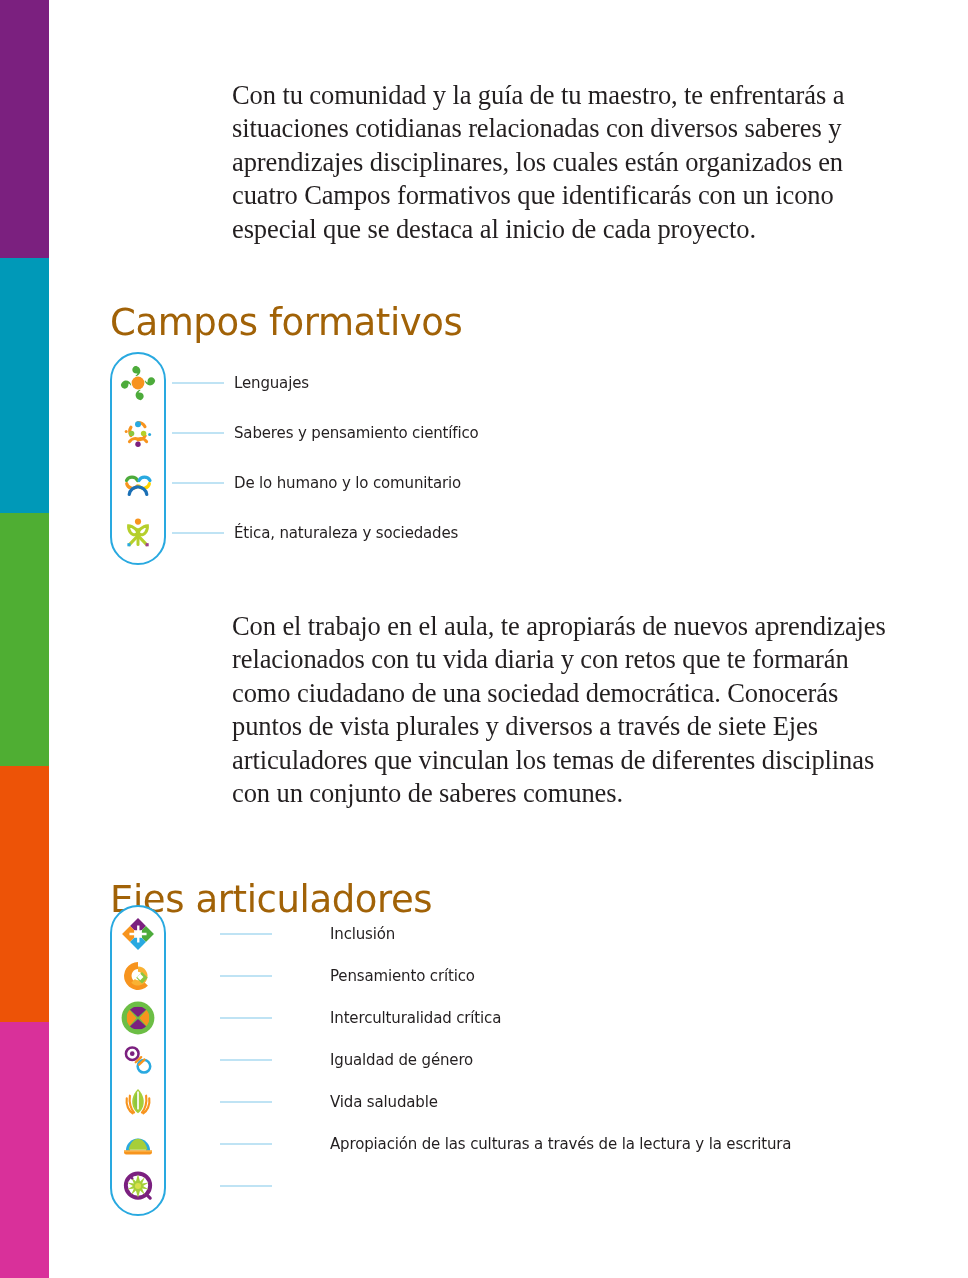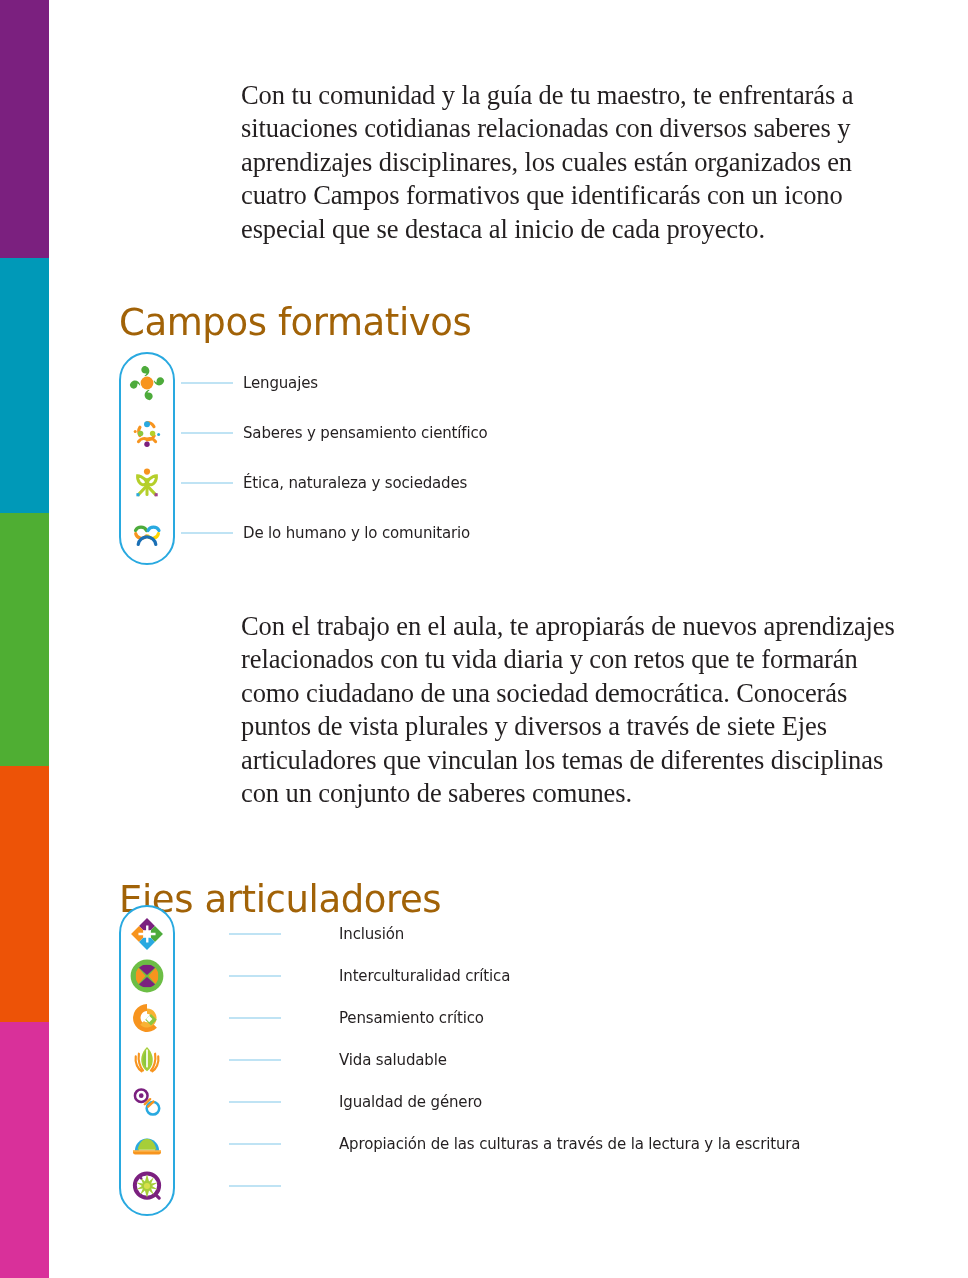--- a/index.html
+++ b/index.html
@@ -25,21 +25,21 @@
     height: 1278px;
   }
   #color-rail .band {
     width: 100%;
     display: block;
   }
 
   
   #content {
     position: absolute;
-    left: 49px;
+    left: 40px;
     top: 0;
     width: 919px;
     height: 1204px;
   }
 
   .para {
     position: absolute;
     left: 192px;
     width: 665px;
     font-family: "Liberation Serif", serif;
@@ -184,52 +184,52 @@
             <circle cx="31.6" cy="21.4" r="1.5" fill="#29a9e0"></circle>
           </svg>
         </span>
         <span class="leader"></span>
         <span class="row-label">Saberes y pensamiento científico</span>
       </div>
 
       <div class="icon-row">
         <span class="icon-slot">
           <svg width="40" height="40" viewBox="0 0 40 40">
+            <g fill="none" stroke-width="3.2" stroke-linecap="round">
+              <path d="M8.5 17.5a6.2 6.2 0 0 1 11 0" stroke="#4dab3b"></path>
+              <path d="M21 17.5a6.2 6.2 0 0 1 11 0" stroke="#29a9e0"></path>
+              <path d="M8.7 20.6a6 6 0 0 0 10.6 2.4" stroke="#f7941e"></path>
+              <path d="M31.4 20.6a6 6 0 0 1-10.6 2.4" stroke="#ffd400"></path>
+              <path d="M11.2 31.4a8.9 8.9 0 0 1 17.6 0" stroke="#1a6fb5"></path>
+            </g>
+          </svg>
+        </span>
+        <span class="leader"></span>
+        <span class="row-label">De lo humano y lo comunitario</span>
+      </div>
+
+      <div class="icon-row">
+        <span class="icon-slot">
+          <svg width="40" height="40" viewBox="0 0 40 40">
             <circle cx="20" cy="8.6" r="3.1" fill="#f7941e"></circle>
             <g fill="none" stroke="#b5cf2b" stroke-width="3" stroke-linecap="round">
               <path d="M20 31.5V16.5"></path>
               <path d="M20 19.2c-3.4-6.4-9.4-6.4-9.4-6.4s-.6 6.8 4.6 8.8c3 1.1 4.8-2.4 4.8-2.4z"></path>
               <path d="M20 19.2c3.4-6.4 9.4-6.4 9.4-6.4s.6 6.8-4.6 8.8c-3 1.1-4.8-2.4-4.8-2.4z"></path>
               <path d="M20 22.6l-8.6 9"></path>
               <path d="M20 22.6l8.6 9"></path>
             </g>
             <rect x="9.4" y="30.2" width="3.1" height="3.1" fill="#29a9e0"></rect>
             <rect x="27.6" y="30.2" width="3.1" height="3.1" fill="#a0418f"></rect>
           </svg>
         </span>
         <span class="leader"></span>
         <span class="row-label">Ética, naturaleza y sociedades</span>
       </div>
 
-      <div class="icon-row">
-        <span class="icon-slot">
-          <svg width="40" height="40" viewBox="0 0 40 40">
-            <g fill="none" stroke-width="3.2" stroke-linecap="round">
-              <path d="M8.5 17.5a6.2 6.2 0 0 1 11 0" stroke="#4dab3b"></path>
-              <path d="M21 17.5a6.2 6.2 0 0 1 11 0" stroke="#29a9e0"></path>
-              <path d="M8.7 20.6a6 6 0 0 0 10.6 2.4" stroke="#f7941e"></path>
-              <path d="M31.4 20.6a6 6 0 0 1-10.6 2.4" stroke="#ffd400"></path>
-              <path d="M11.2 31.4a8.9 8.9 0 0 1 17.6 0" stroke="#1a6fb5"></path>
-            </g>
-          </svg>
-        </span>
-        <span class="leader"></span>
-        <span class="row-label">De lo humano y lo comunitario</span>
-      </div>
-
     </div>
   </div>
 
   <p id="middle-paragraph" class="para">Con el trabajo en el aula, te apropiarás de nuevos aprendizajes relacionados con tu vida diaria y con retos que te formarán como ciudadano de una sociedad democrática. Conocerás puntos de vista plurales y diversos a través de siete Ejes articuladores que vinculan los temas de diferentes disciplinas con un conjunto de saberes comunes.</p>
 
   <h2 id="heading-ejes" class="section-heading">Ejes articuladores</h2>
 
   <div id="group-ejes" class="icon-group">
     <div class="capsule"></div>
     <div class="rows">
@@ -246,20 +246,33 @@
             <g fill="#ffffff">
               <path d="M19 10.5h2.6v5.2h3.1L20.3 21l-4.4-5.3h3.1z"></path>
               <path d="M19 29.5h2.6v-5.2h3.1L20.3 19l-4.4 5.3h3.1z"></path>
               <path d="M10.5 18.7v2.6h5.2v3.1L21 20l-5.3-4.4v3.1z"></path>
               <path d="M29.5 18.7v2.6h-5.2v3.1L19 20l5.3-4.4v3.1z"></path>
             </g>
           </svg>
         </span>
         <span class="leader"></span>
         <span class="row-label">Inclusión</span>
+      </div>
+
+      <div class="icon-row">
+        <span class="icon-slot">
+          <svg width="36" height="36" viewBox="0 0 40 40">
+            <path d="M20 4.5a15.5 15.5 0 1 0 11 26.4l-5.8-5.8A7.4 7.4 0 1 1 20 12.2z" fill="#f7941e"></path>
+            <path d="M20 9.4a10.6 10.6 0 1 1-7.5 18.1l4.1-4.1a4.8 4.8 0 1 0 3.4-8.2z" fill="#f9b233"></path>
+            <rect x="20" y="13.7" width="9" height="9" fill="#8cc63f" transform="rotate(45 20 20)"></rect>
+            <rect x="20" y="16.5" width="5" height="5" fill="#ffffff" transform="rotate(45 20 20)"></rect>
+          </svg>
+        </span>
+        <span class="leader"></span>
+        <span class="row-label">Pensamiento crítico</span>
       </div>
 
       <div class="icon-row">
         <span class="icon-slot">
           <svg width="36" height="36" viewBox="0 0 40 40">
             <circle cx="20" cy="20" r="15.5" fill="#6cbe45"></circle>
             <g>
               <polygon points="7.5,7.5 32.5,7.5 20,19" fill="#7b207f"></polygon>
               <polygon points="7.5,32.5 32.5,32.5 20,21" fill="#7b207f"></polygon>
               <polygon points="7.5,7.5 7.5,32.5 18.4,20" fill="#f7941e"></polygon>
@@ -268,67 +281,54 @@
             <circle cx="20" cy="20" r="15.5" fill="none" stroke="#6cbe45" stroke-width="5.4"></circle>
           </svg>
         </span>
         <span class="leader"></span>
         <span class="row-label">Interculturalidad crítica</span>
       </div>
 
       <div class="icon-row">
         <span class="icon-slot">
           <svg width="36" height="36" viewBox="0 0 40 40">
-            <path d="M20 4.5a15.5 15.5 0 1 0 11 26.4l-5.8-5.8A7.4 7.4 0 1 1 20 12.2z" fill="#f7941e"></path>
-            <path d="M20 9.4a10.6 10.6 0 1 1-7.5 18.1l4.1-4.1a4.8 4.8 0 1 0 3.4-8.2z" fill="#f9b233"></path>
-            <rect x="20" y="13.7" width="9" height="9" fill="#8cc63f" transform="rotate(45 20 20)"></rect>
-            <rect x="20" y="16.5" width="5" height="5" fill="#ffffff" transform="rotate(45 20 20)"></rect>
-          </svg>
-        </span>
-        <span class="leader"></span>
-        <span class="row-label">Pensamiento crítico</span>
-      </div>
-
-      <div class="icon-row">
-        <span class="icon-slot">
-          <svg width="36" height="36" viewBox="0 0 40 40">
-            <g fill="none" stroke="#f7941e" stroke-width="2.4" stroke-linecap="round">
-              <path d="M7.5 16c-1.2 7.5 2.4 13.9 6.6 16.5"></path>
-              <path d="M11 13c-1.2 7.9 1.2 15.2 4.6 18.6"></path>
-              <path d="M32.5 16c1.2 7.5-2.4 13.9-6.6 16.5"></path>
-              <path d="M29 13c1.2 7.9-1.2 15.2-4.6 18.6"></path>
-            </g>
-            <path d="M20 5.5c6.3 6 8.2 14.8 4.6 21.7-1.1 2.1-2.8 4-4.6 5.4-1.8-1.4-3.5-3.3-4.6-5.4C11.8 20.3 13.7 11.5 20 5.5z" fill="#a6ce39"></path>
-            <path d="M20 8.2c-4.3 5-5.6 12-3 17.6 .8 1.7 1.8 3.2 3 4.4z" fill="#8cc63f"></path>
-            <line x1="20" y1="9" x2="20" y2="27.5" stroke="#ffffff" stroke-width="1.9" stroke-linecap="round"></line>
-          </svg>
-        </span>
-        <span class="leader"></span>
-        <span class="row-label">Vida saludable</span>
-      </div>
-
-      <div class="icon-row">
-        <span class="icon-slot">
-          <svg width="36" height="36" viewBox="0 0 40 40">
             <circle cx="13.6" cy="13" r="7" fill="none" stroke="#7b207f" stroke-width="2.8"></circle>
             <circle cx="13.6" cy="13" r="2.6" fill="#7b207f"></circle>
             <circle cx="26.6" cy="27" r="7" fill="none" stroke="#29a9e0" stroke-width="2.8"></circle>
             <g stroke="#f7941e" stroke-width="2.6" stroke-linecap="round">
               <line x1="17.5" y1="22.5" x2="23.5" y2="16.8"></line>
               <line x1="21.2" y1="25.2" x2="27.2" y2="19.5"></line>
             </g>
           </svg>
         </span>
         <span class="leader"></span>
         <span class="row-label">Igualdad de género</span>
       </div>
 
       <div class="icon-row">
         <span class="icon-slot">
           <svg width="36" height="36" viewBox="0 0 40 40">
+            <g fill="none" stroke="#f7941e" stroke-width="2.4" stroke-linecap="round">
+              <path d="M7.5 16c-1.2 7.5 2.4 13.9 6.6 16.5"></path>
+              <path d="M11 13c-1.2 7.9 1.2 15.2 4.6 18.6"></path>
+              <path d="M32.5 16c1.2 7.5-2.4 13.9-6.6 16.5"></path>
+              <path d="M29 13c1.2 7.9-1.2 15.2-4.6 18.6"></path>
+            </g>
+            <path d="M20 5.5c6.3 6 8.2 14.8 4.6 21.7-1.1 2.1-2.8 4-4.6 5.4-1.8-1.4-3.5-3.3-4.6-5.4C11.8 20.3 13.7 11.5 20 5.5z" fill="#a6ce39"></path>
+            <path d="M20 8.2c-4.3 5-5.6 12-3 17.6 .8 1.7 1.8 3.2 3 4.4z" fill="#8cc63f"></path>
+            <line x1="20" y1="9" x2="20" y2="27.5" stroke="#ffffff" stroke-width="1.9" stroke-linecap="round"></line>
+          </svg>
+        </span>
+        <span class="leader"></span>
+        <span class="row-label">Vida saludable</span>
+      </div>
+
+      <div class="icon-row">
+        <span class="icon-slot">
+          <svg width="36" height="36" viewBox="0 0 40 40">
             <path d="M6.5 27.5A13.5 13.5 0 0 1 33.5 27.5z" fill="#29a9e0"></path>
             <path d="M11 27.5A9 9 0 0 1 29 27.5z" fill="#ffffff"></path>
             <path d="M9.5 26.5c1.6-8 5.6-12.4 10.5-12.4s8.9 4.4 10.5 12.4z" fill="#a6ce39"></path>
             <path d="M4.5 27.2h31v2.2a2.4 2.4 0 0 1-2.4 2.4H6.9a2.4 2.4 0 0 1-2.4-2.4z" fill="#f7941e"></path>
             <rect x="4.5" y="27.2" width="31" height="1.6" fill="#fbb040"></rect>
           </svg>
         </span>
         <span class="leader"></span>
         <span class="row-label">Apropiación de las culturas a través de la lectura y la escritura</span>
       </div>

